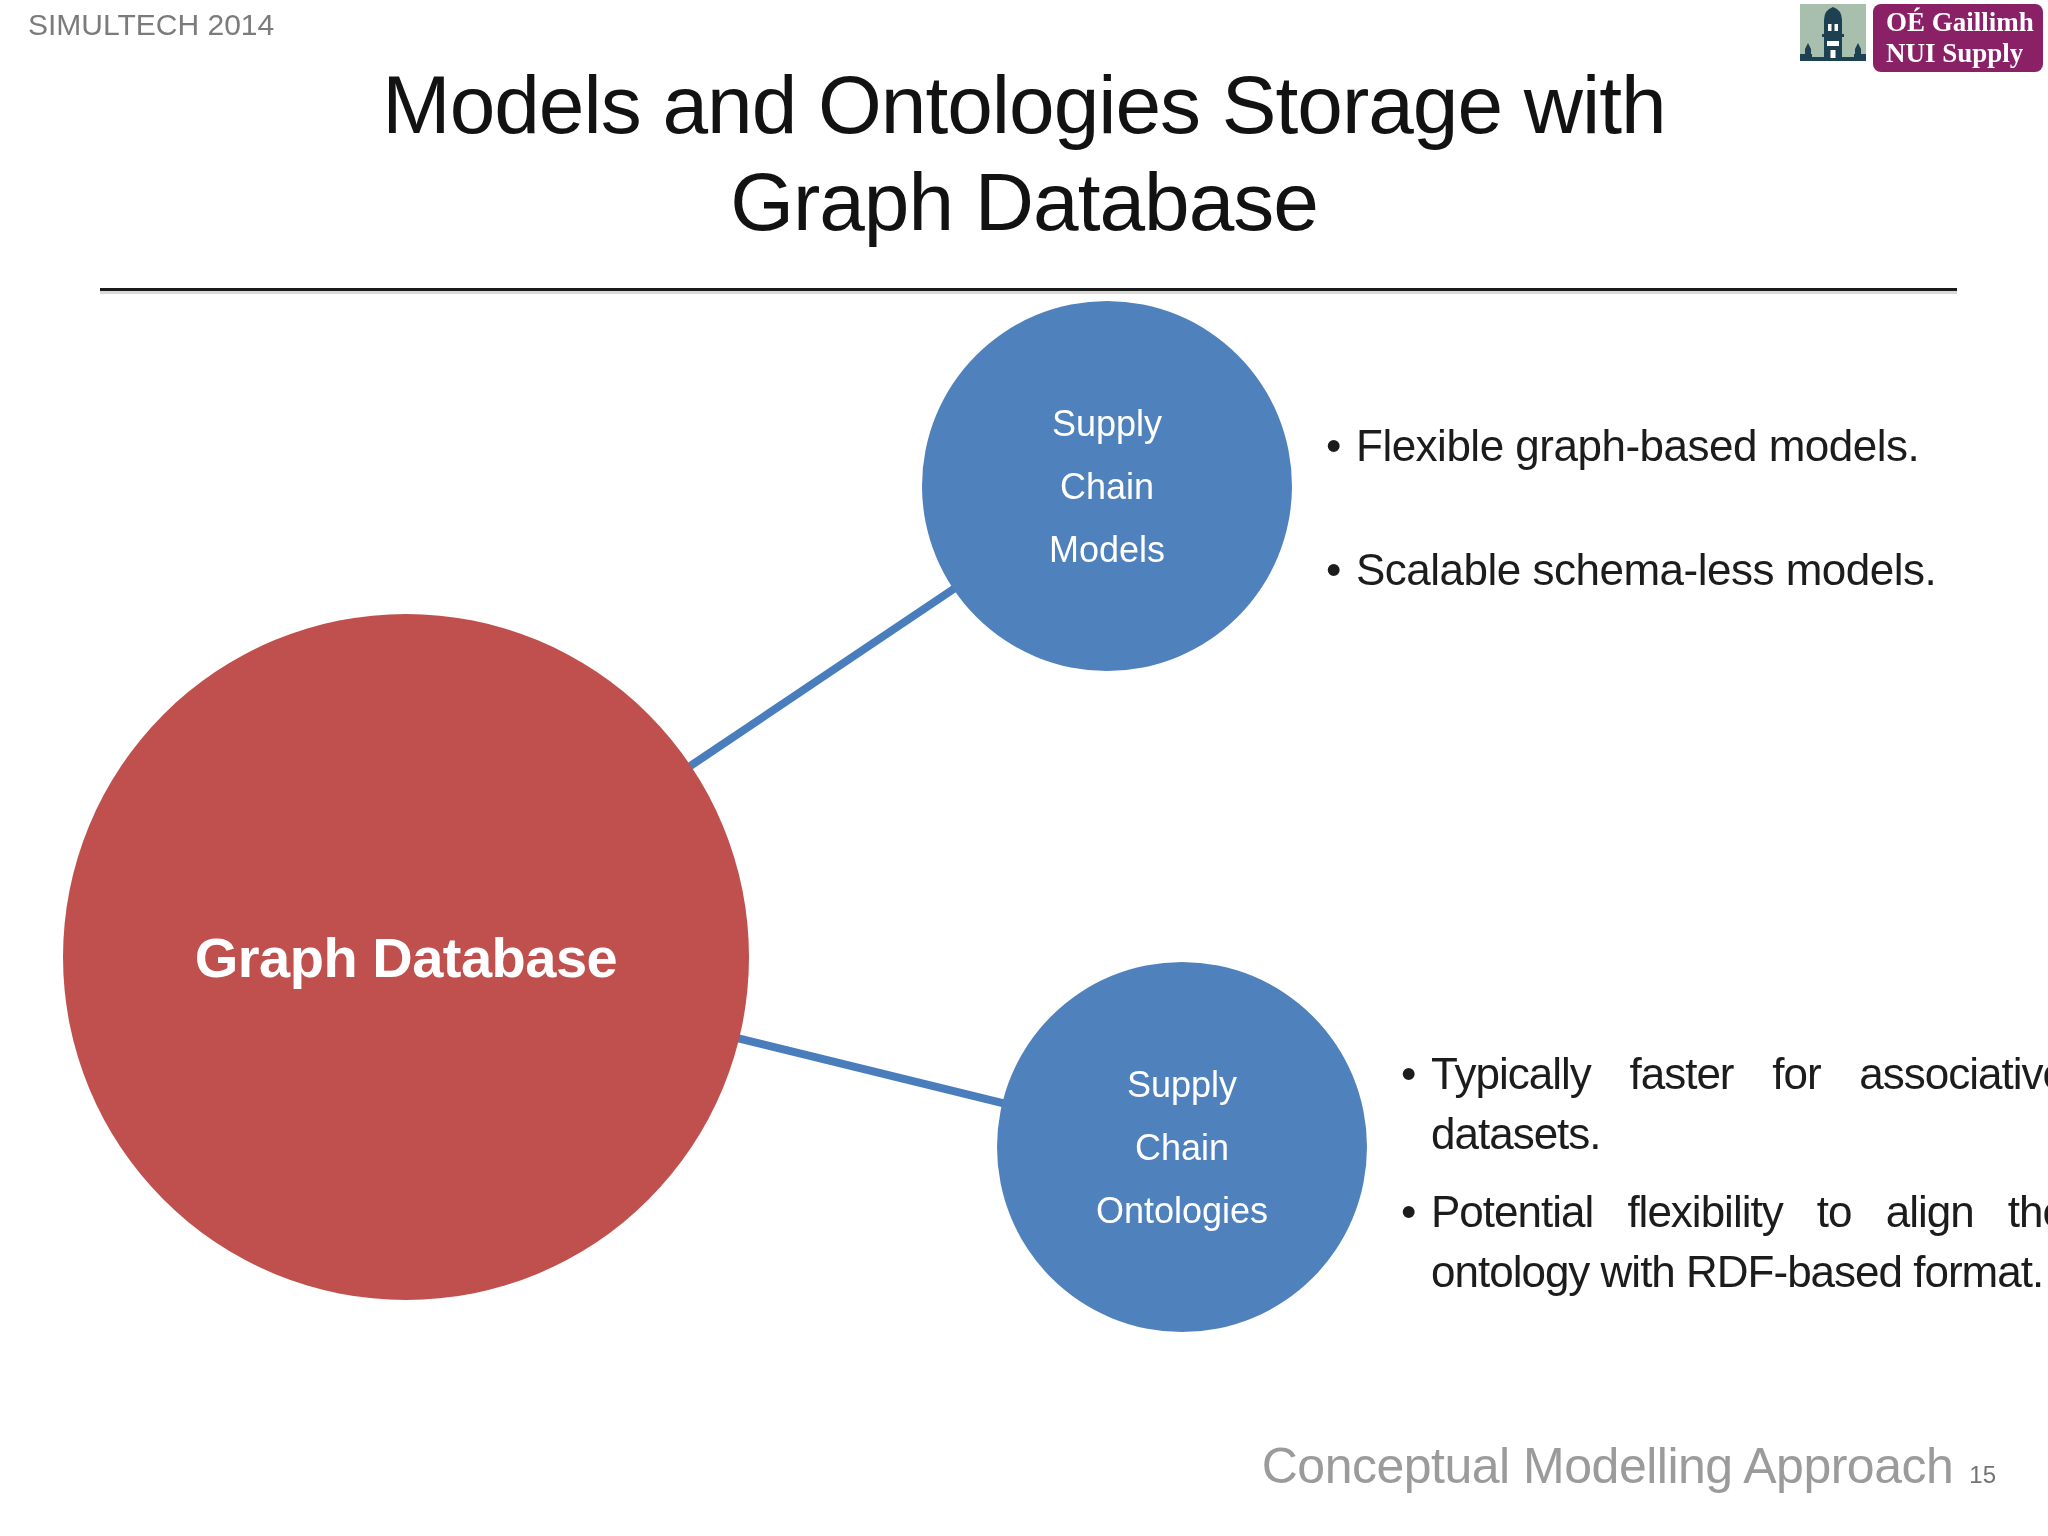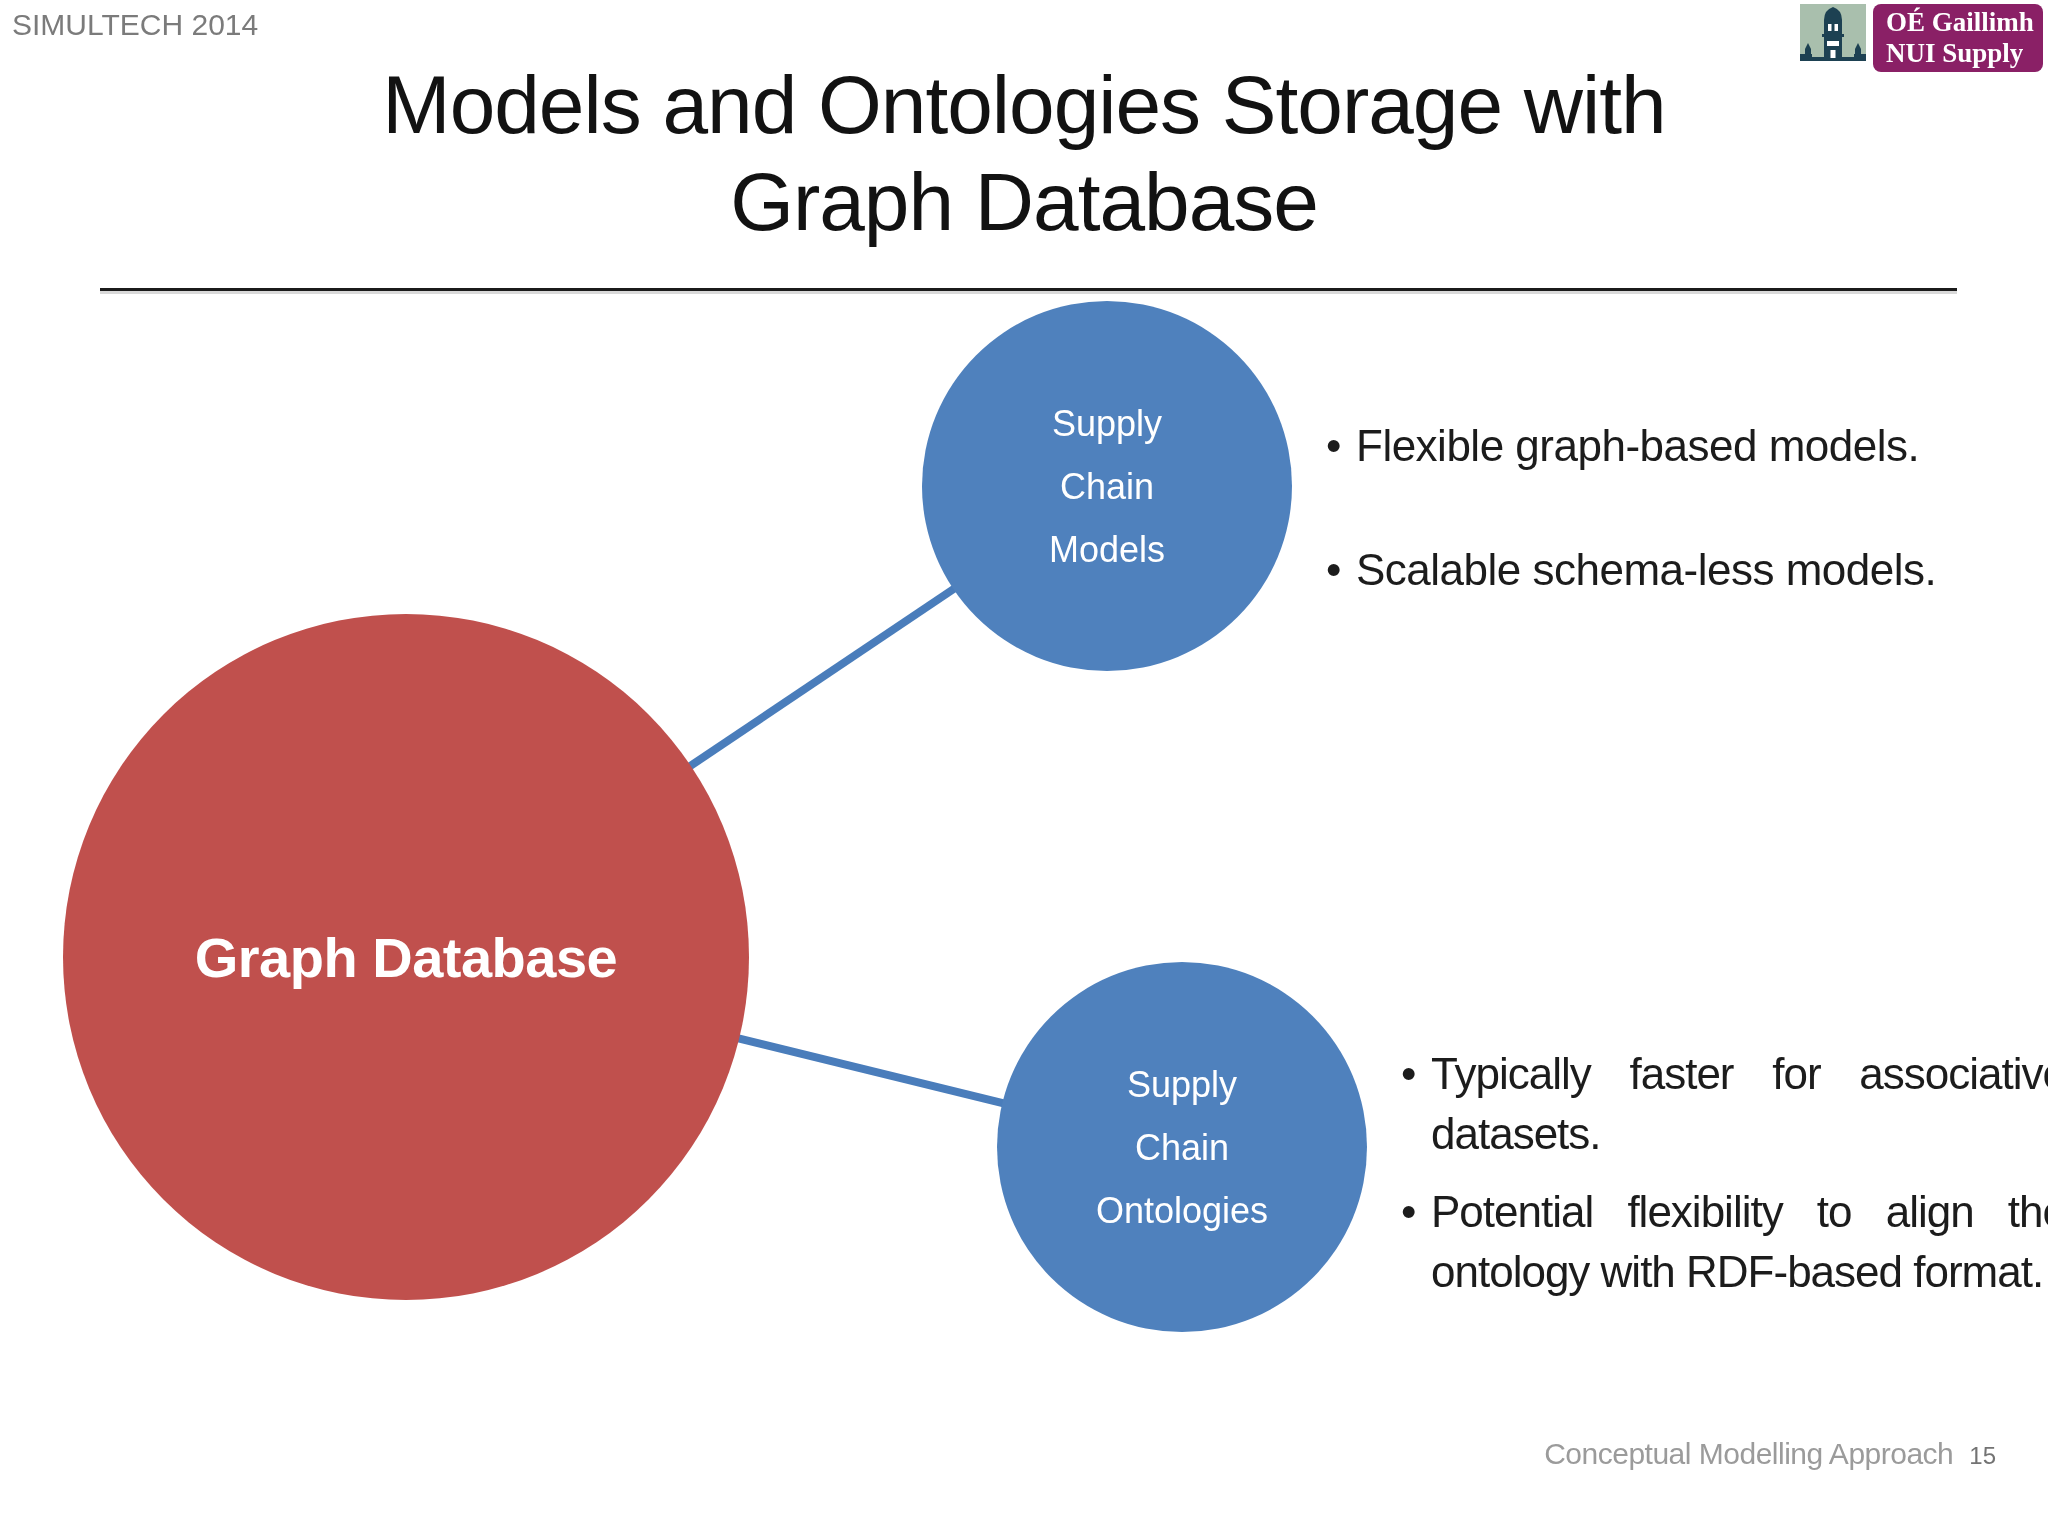--- a/index.html
+++ b/index.html
@@ -3,21 +3,21 @@
 <meta charset="utf-8">
 <style>
   html,body { margin:0; padding:0; background:#e8e8e8; }
   .slide {
     position:relative; width:2048px; height:1536px; background:#ffffff;
     overflow:hidden; font-family:"Liberation Sans", sans-serif; color:#1a1a1a;
   }
 
   
   .conference {
-    position:absolute; left:12px; top:8px;
+    position:absolute; left:28px; top:8px;
     font-size:30px; color:#7b7b7b; letter-spacing:0;
   }
 
   
   .logo { position:absolute; left:1800px; top:4px; display:flex; height:68px; }
   .logo .tower { width:66px; height:68px; display:block; }
   .logo .brandbox {
     margin-left:7px; width:170px; height:68px; background:#8a2066;
     color:#ffffff; font-family:"Liberation Serif", serif; font-weight:600;
     display:flex; flex-direction:column; justify-content:center;
@@ -58,21 +58,21 @@
   .notes-models { left:1310px; top:402px; width:724px; font-size:44px; letter-spacing:-0.5px; }
   .notes-models li { line-height:56px; margin-bottom:68px; }
   .notes-ontologies { left:1385px; top:1028px; width:665px; font-size:44px; letter-spacing:-1px; }
   .notes-ontologies li { line-height:60px; margin-bottom:18px; text-align:justify; }
 
   
   .footer {
     position:absolute; right:52px; top:1437px;
     display:flex; align-items:baseline;
   }
-  .footer .footer-label { font-size:30px; color:#9b9b9b; letter-spacing:-0.5px; }
+  .footer .footer-label { font-size:50px; color:#9b9b9b; letter-spacing:-0.5px; }
   .footer .page-number { font-size:24px; color:#737373; margin-left:16px; }
 </style>
 </head>
 <body>
 
 <div class="slide">
 
   <div class="conference">SIMULTECH 2014</div>
 
   <div class="logo">

